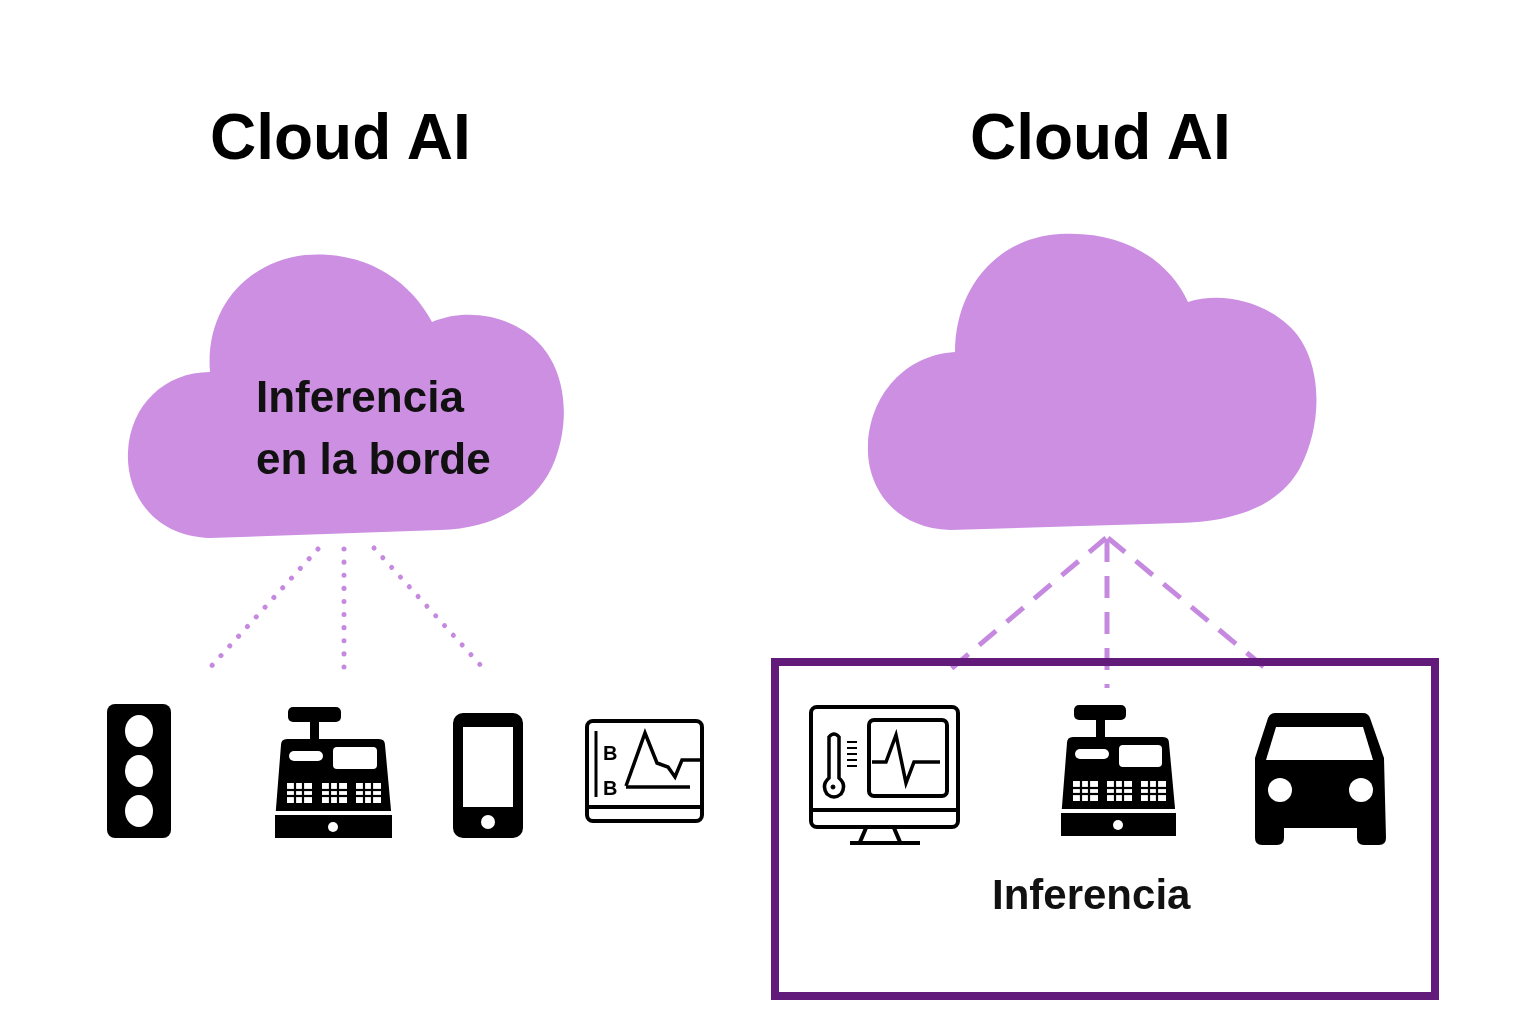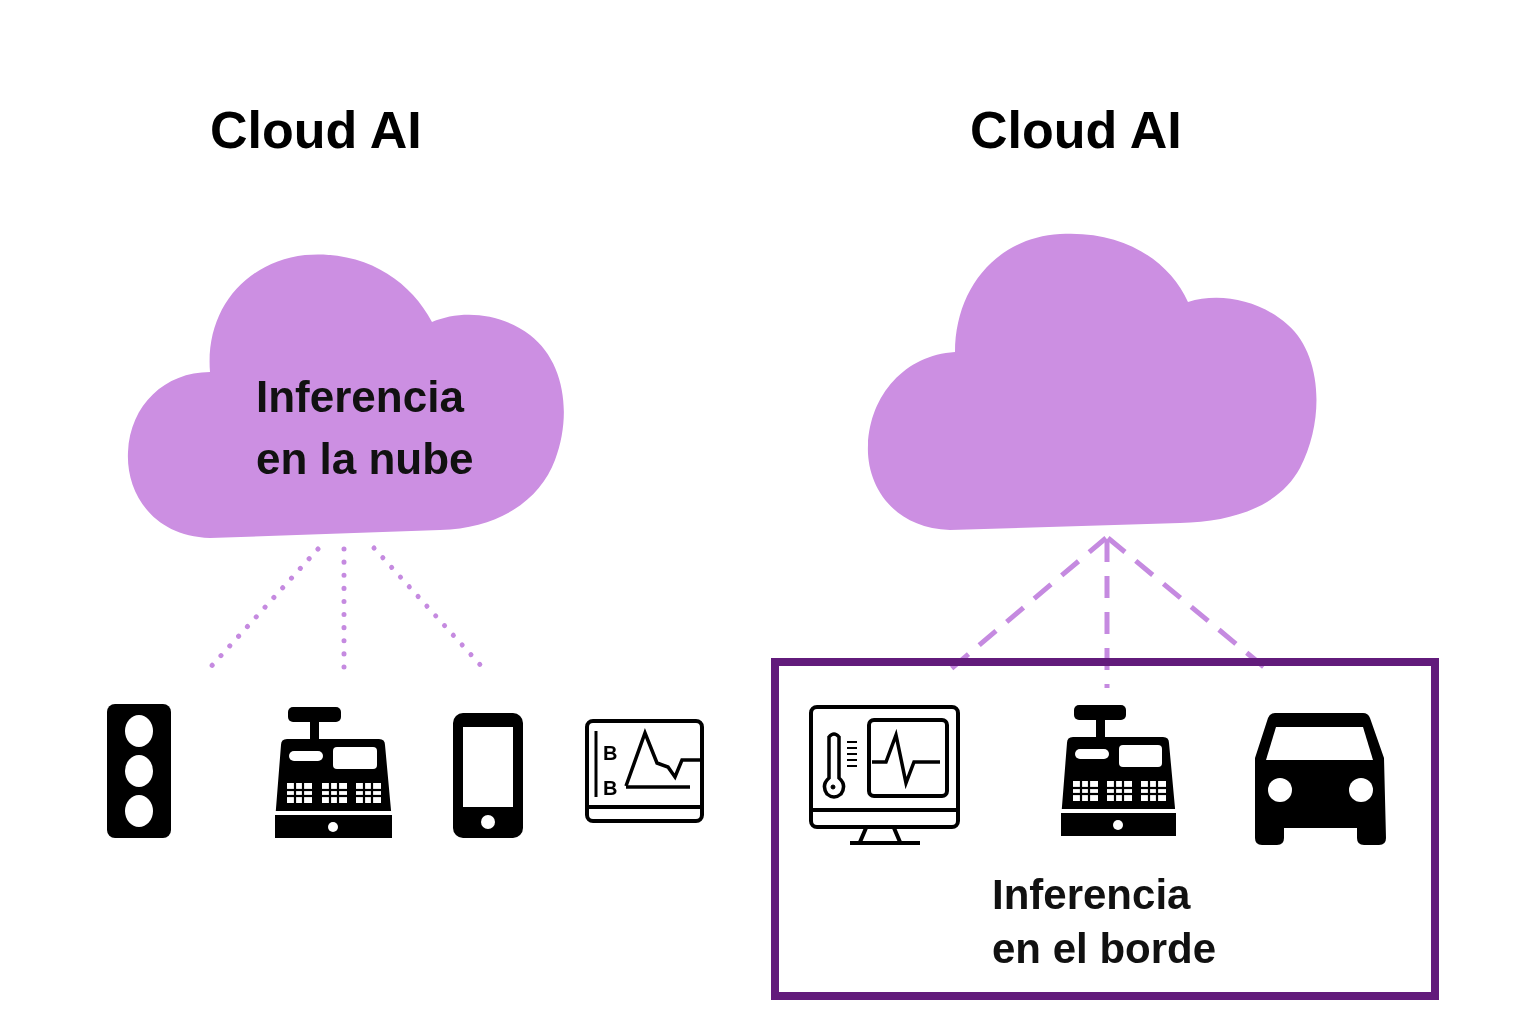--- a/index.html
+++ b/index.html
@@ -1,17 +1,17 @@
 <!DOCTYPE html>
 <html><head>
 <meta charset="utf-8">
 <style>
   html,body{margin:0;padding:0;background:#fff;}
   body{width:1536px;height:1024px;position:relative;overflow:hidden;font-family:"Liberation Sans",sans-serif;}
-  .title{position:absolute;font-weight:bold;font-size:52px;color:#000;letter-spacing:0px;}
+  .title{position:absolute;font-weight:bold;font-size:64px;color:#000;letter-spacing:0px;}
   .cloud-text{position:absolute;font-weight:bold;font-size:44px;color:#111;line-height:62px;text-align:left;}
   .edge-text{position:absolute;font-weight:bold;font-size:42px;color:#111;line-height:54px;}
   svg{position:absolute;left:0;top:0;}
 </style>
 </head>
 <body>
 
 <svg width="1536" height="1024" viewBox="0 0 1536 1024">
 
   <path fill="#cc8fe2" d="M210,538 C150,536 126,490 128,452 C130,405 165,372 210,372 C205,310 245,262 305,255 C365,250 410,280 432,322 C460,310 500,312 530,335 C565,362 572,415 555,460 C540,500 500,528 440,530 Z"></path>
@@ -133,19 +133,18 @@
     <circle cx="1280" cy="790" r="12" fill="#fff"></circle>
     <circle cx="1361" cy="790" r="12" fill="#fff"></circle>
   </g>
 </svg>
 
 <div class="title" style="left:210px;top:100px;">Cloud AI</div>
 <div class="title" style="left:970px;top:100px;">Cloud AI</div>
 
 <div class="cloud-text" style="left:256px;top:366px;">
   <div>Inferencia</div>
-  <div>en la nube</div>
+  <div>en la borde</div>
 </div>
 
 <div class="edge-text" style="left:992px;top:868px;">
   <div>Inferencia</div>
-  <div>en el borde</div>
 </div>
 
 </body></html>

